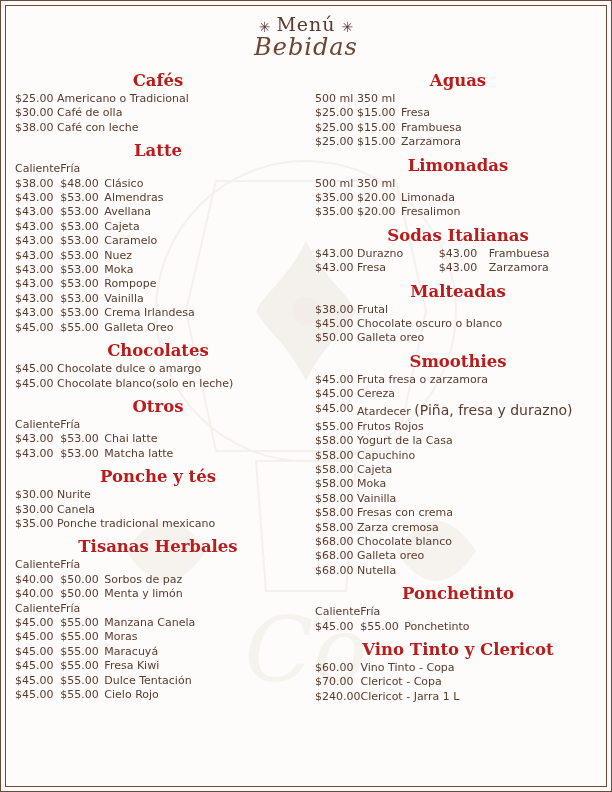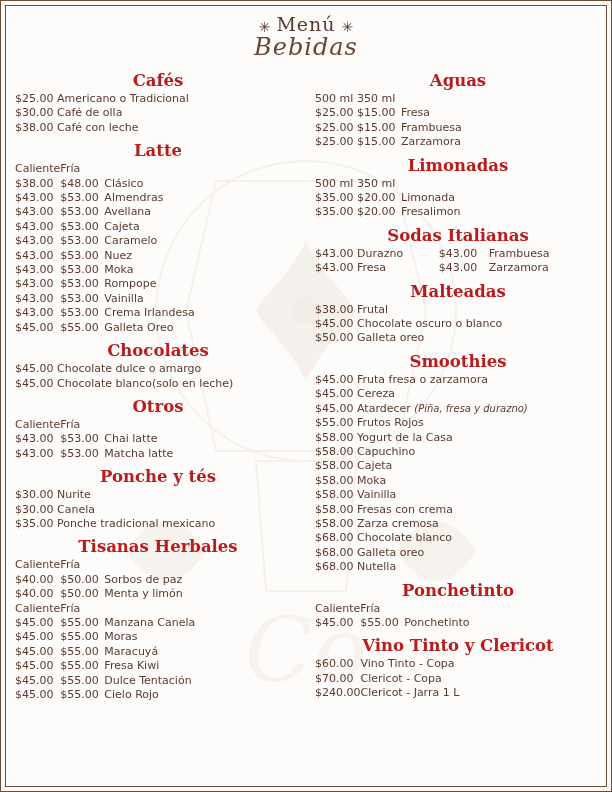--- a/index.html
+++ b/index.html
@@ -73,21 +73,21 @@
   }
   table.items td{
     padding:0 0 1px 0;
     vertical-align:top;
     line-height:1.22;
     white-space:nowrap;
   }
   td.p1{width:42px;}
   td.p2{width:44px;}
   td.nm{padding-left:2px;}
-  .small-note{font-size:10px;font-style:italic;}
+  .small-note{font-size:14px;}
   .two-col-row td.nm2{padding-left:6px;}
 </style>
 </head>
 <body>
 
 <div class="page">
 
   <svg class="watermark" viewBox="0 0 420 620" xmlns="http://www.w3.org/2000/svg">
     <g fill="none" stroke="#c9b3a5" stroke-width="2">
       <circle cx="210" cy="190" r="150"></circle>

